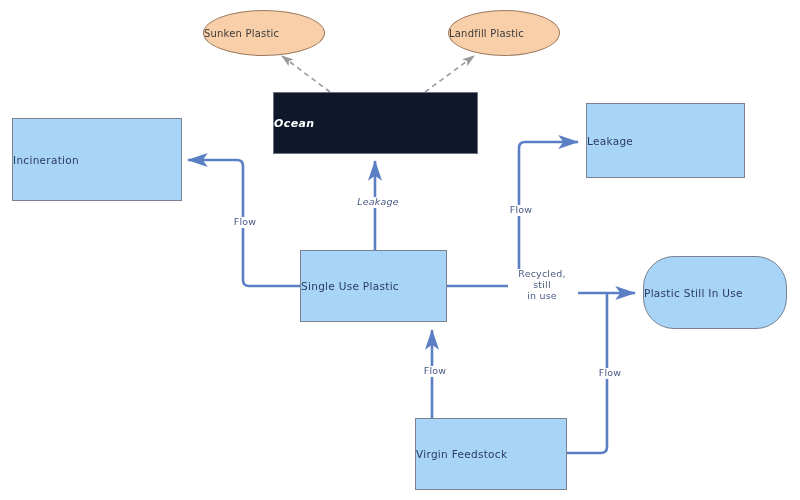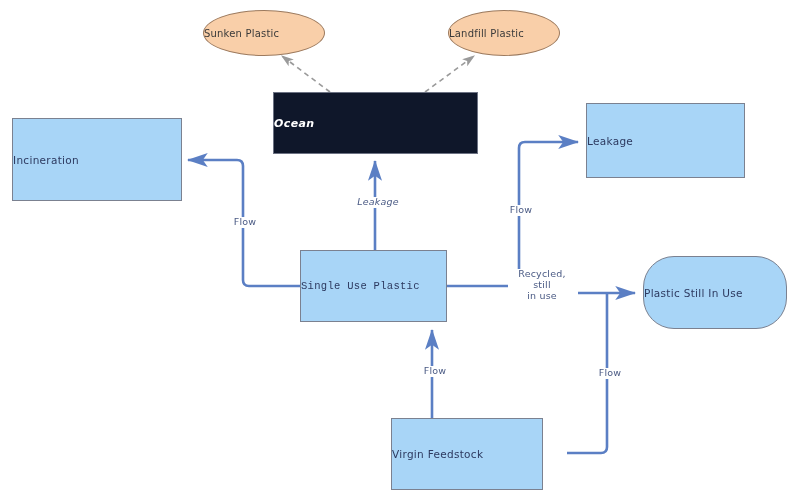--- a/index.html
+++ b/index.html
@@ -122,29 +122,29 @@
   </div>
 
   <div class="node node-rect" style="left:12px; top:118px; width:170px; height:83px;">
     <span class="node-label">Incineration</span>
   </div>
 
   <div class="node node-rect" style="left:586px; top:103px; width:159px; height:75px;">
     <span class="node-label">Leakage</span>
   </div>
 
-  <div class="node node-rect" style="left:300px; top:250px; width:147px; height:72px;font-family:Liberation Mono, monospace;">
+  <div class="node node-rect" style="left:300px; top:250px; width:147px; height:72px;">
     <span class="node-label">Single Use Plastic</span>
   </div>
 
   <div class="node node-rect" style="left:643px; top:256px; width:144px; height:73px;border-radius:31px;">
     <span class="node-label">Plastic Still In Use</span>
   </div>
 
-  <div class="node node-rect" style="left:391px; top:418px; width:152px; height:72px;">
+  <div class="node node-rect" style="left:415px; top:418px; width:152px; height:72px;">
     <span class="node-label">Virgin Feedstock</span>
   </div>
 
   <div class="edge-label" style="left:351px; top:197px; width:50px;font-style:italic;">Leakage</div>
 
   <div class="edge-label" style="left:224px; top:217px; width:38px;">Flow</div>
 
   <div class="edge-label" style="left:500px; top:205px; width:38px;">Flow</div>
 
   <div class="edge-label" style="left:508px; top:269px; width:64px;">Recycled, still

